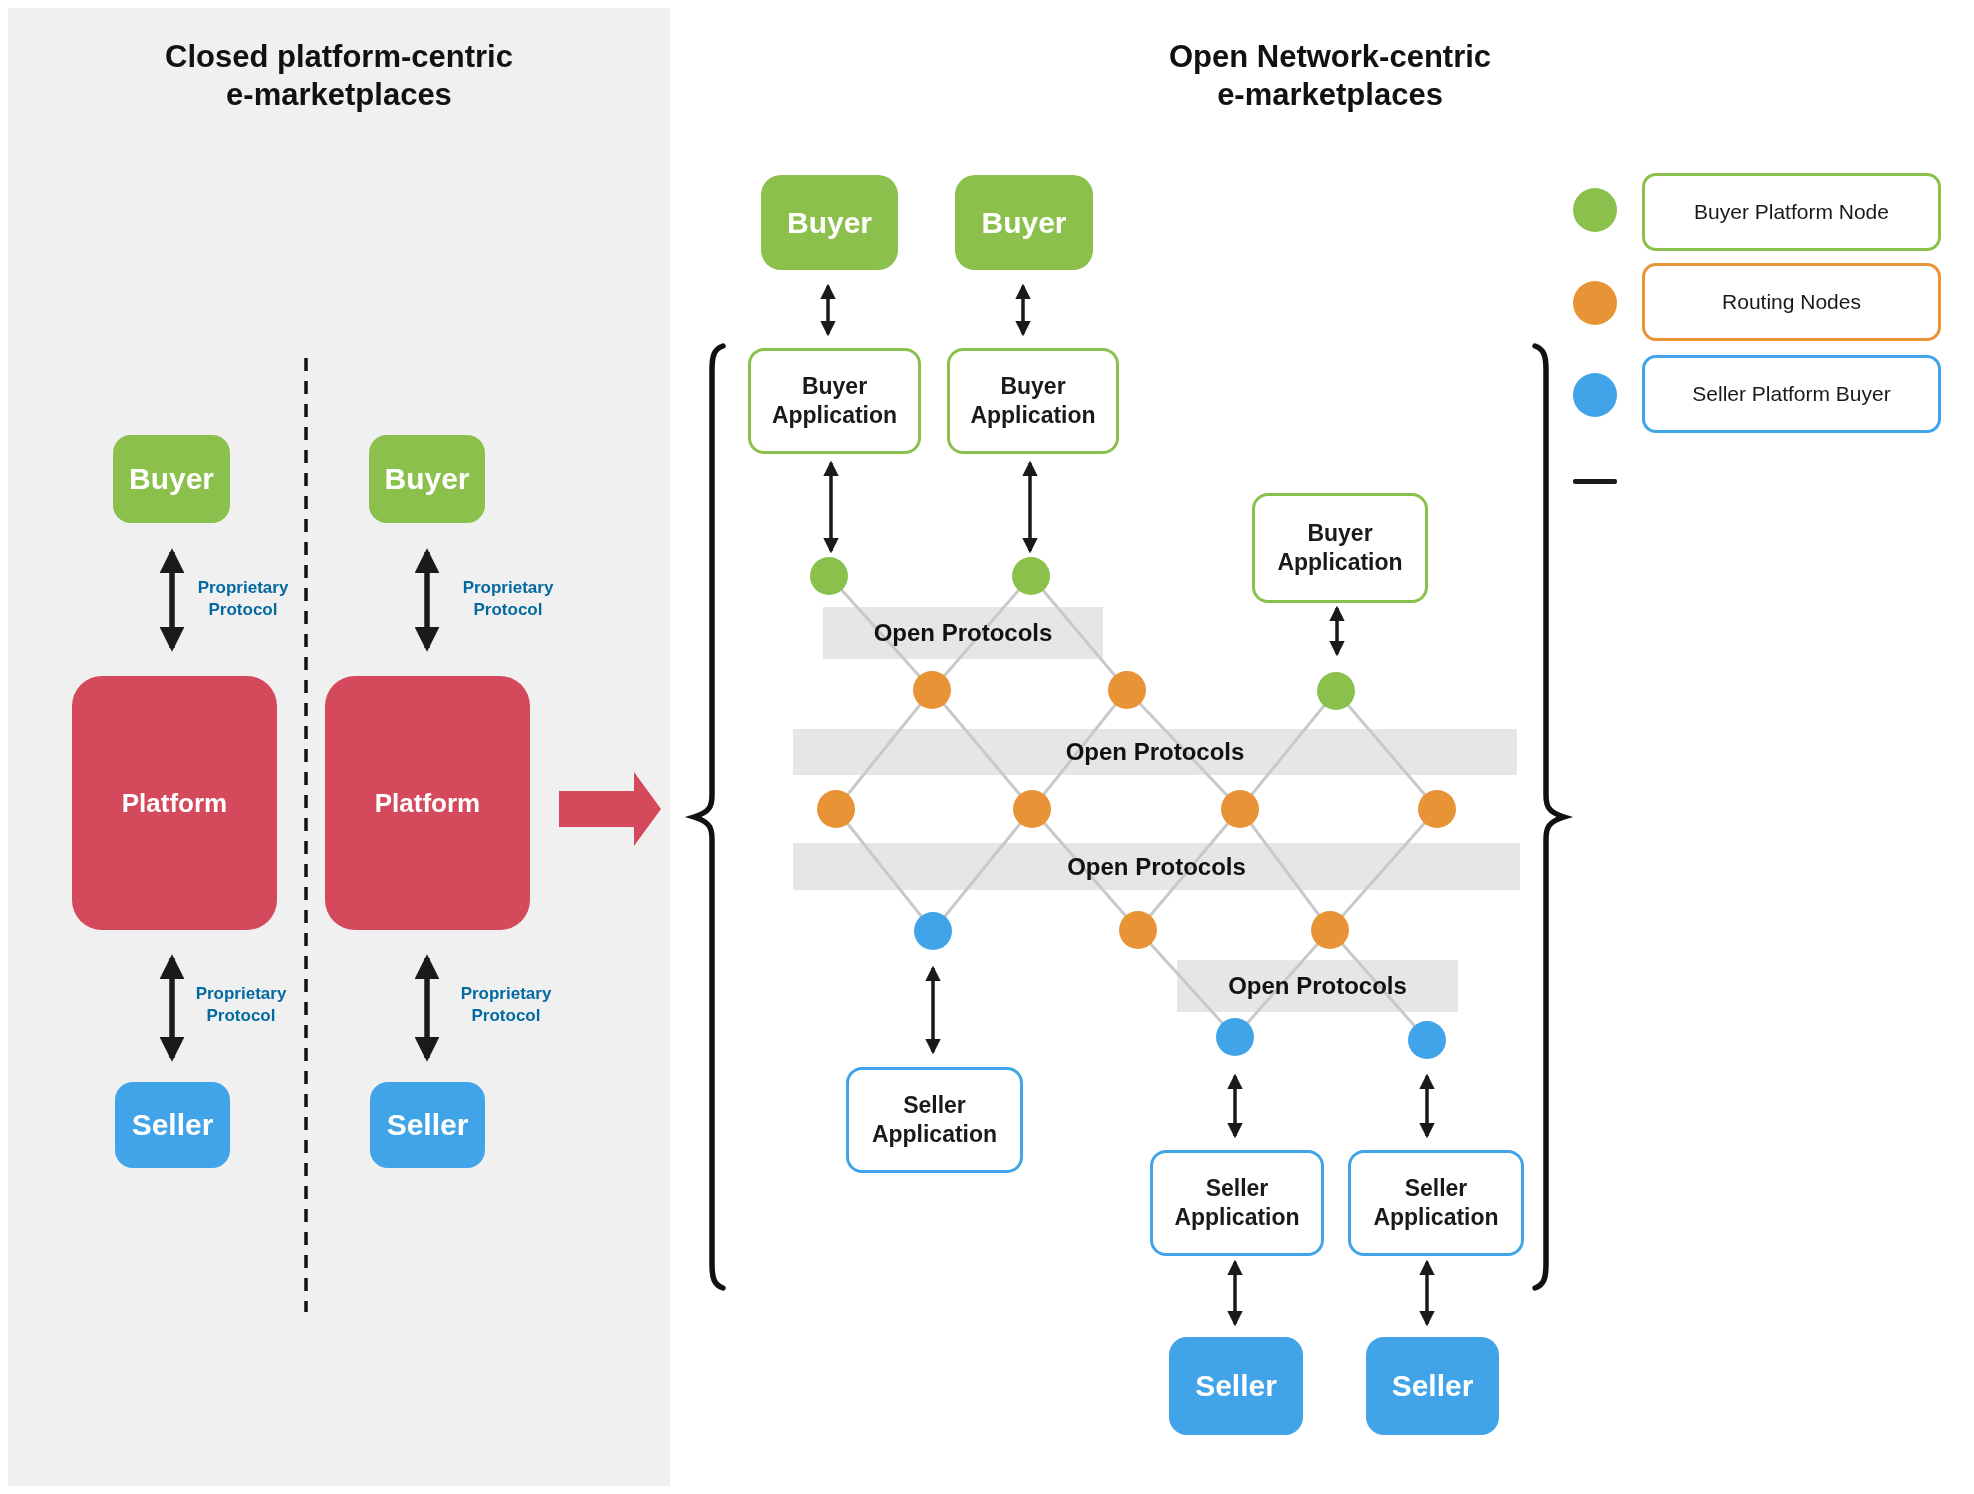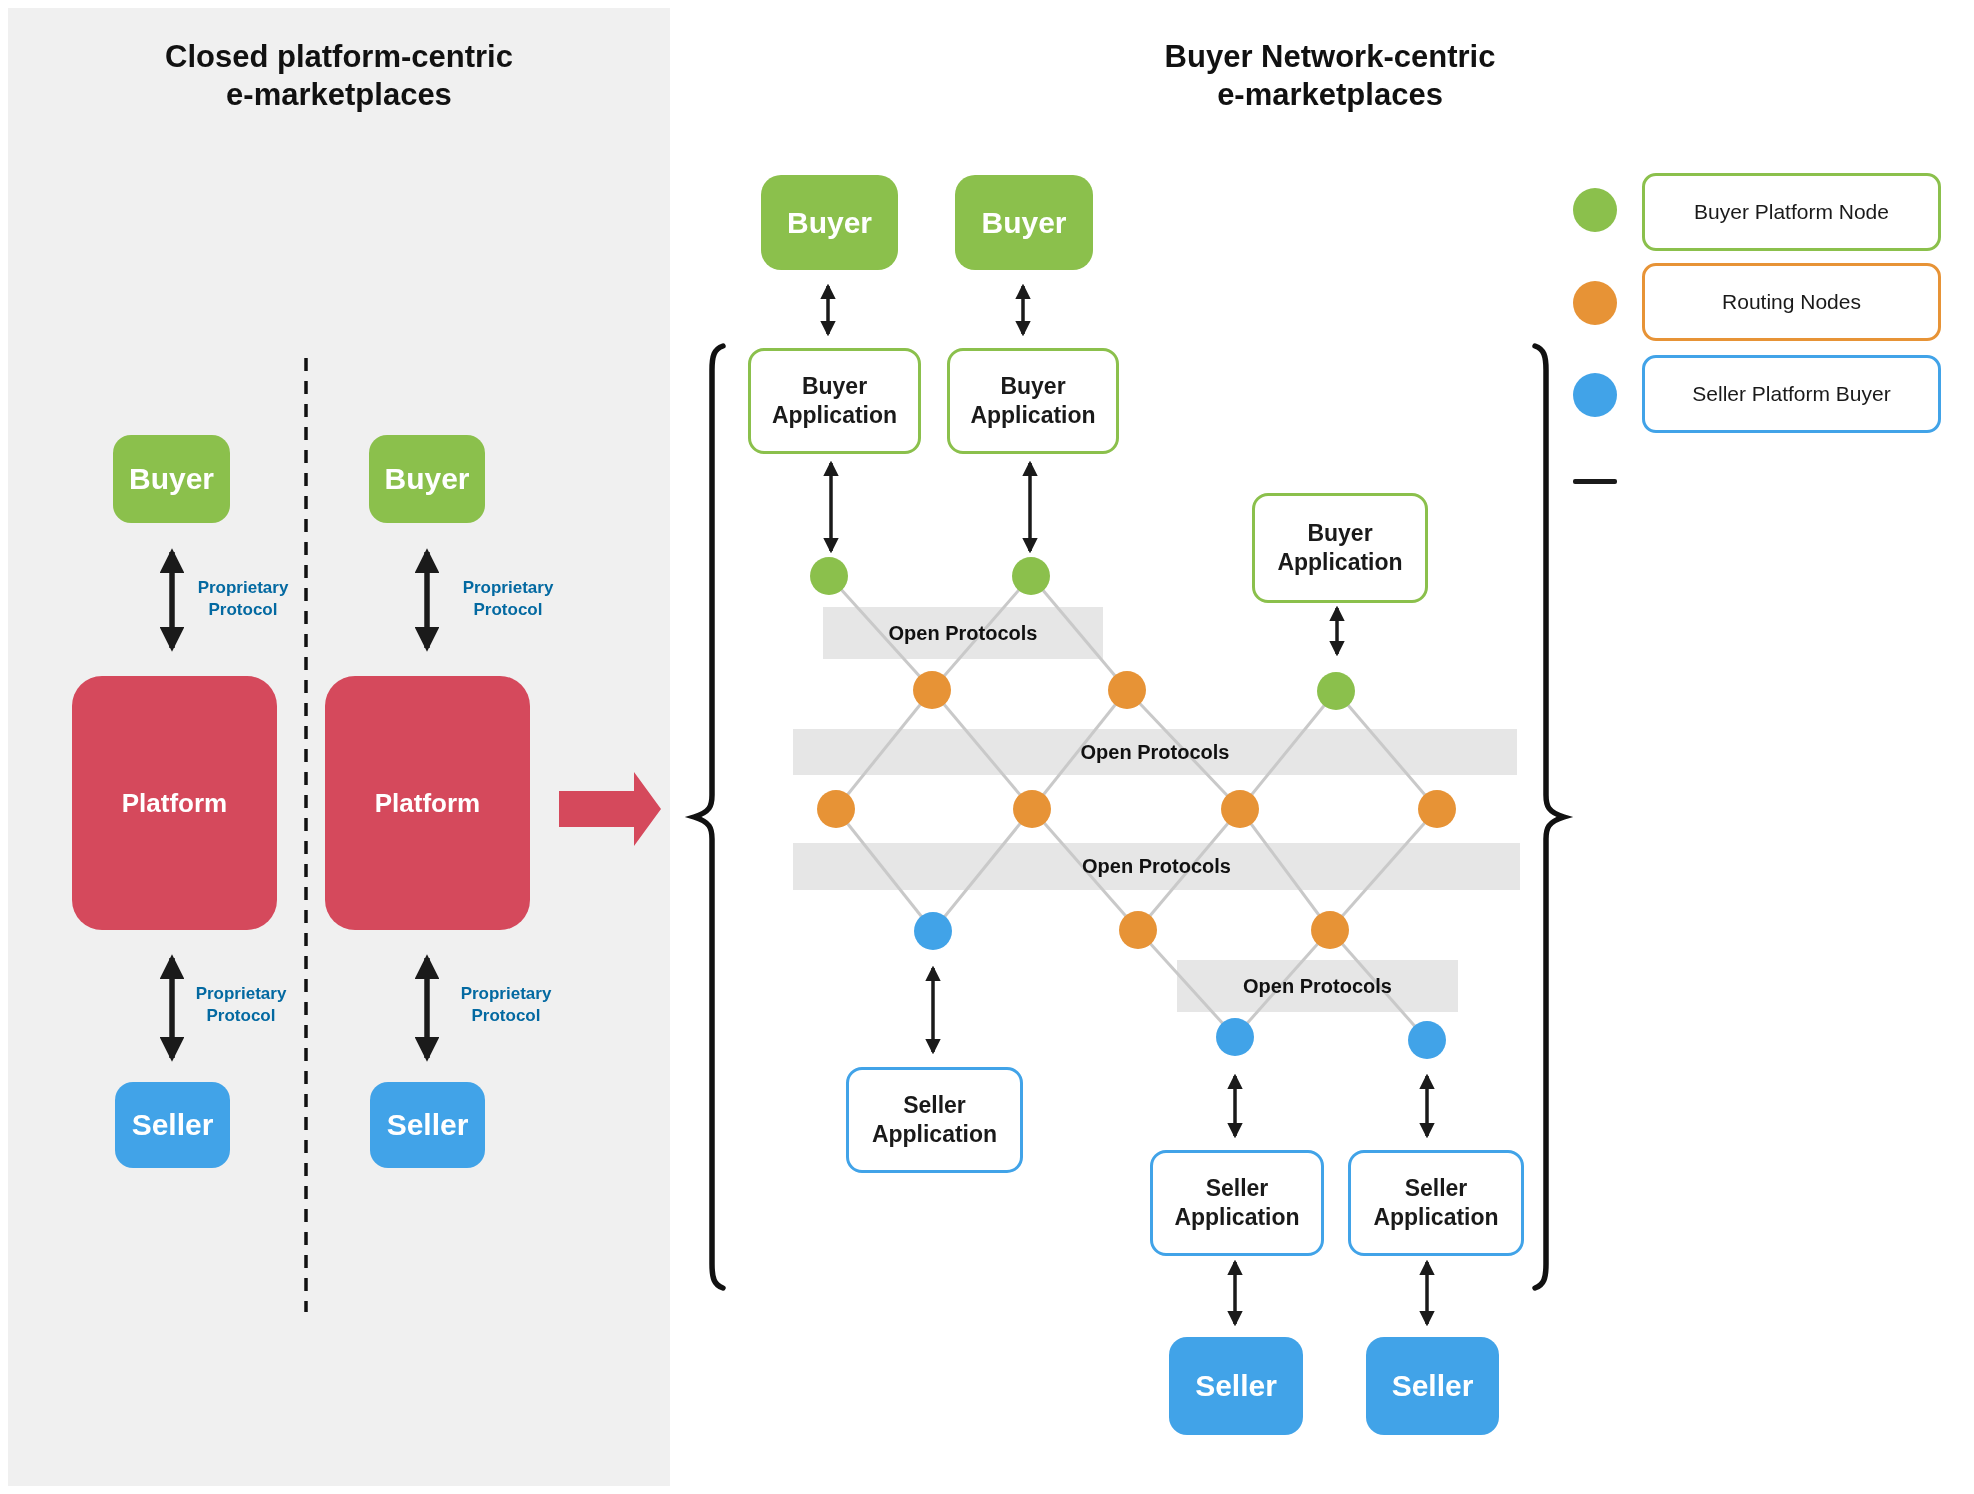--- a/index.html
+++ b/index.html
@@ -12,21 +12,21 @@
   .title{font-size:31px;font-weight:bold;line-height:1.24;color:#111;}
   .solidbox{color:#fff;font-weight:bold;border-radius:18px;}
   .green{background:#8bc04c;}
   .blue{background:#41a3e8;}
   .red{background:#d5495c;border-radius:30px;font-size:26px;}
   .fs30{font-size:30px;}
   .appbox{background:#ffffff;border:3.5px solid #8bc04c;border-radius:16px;
           font-size:23px;font-weight:600;line-height:1.25;color:#1a1a1a;}
   .appblue{border-color:#41a3e8;}
   .bandbg{background:#e6e6e6;z-index:1;}
-  .bandlabel{z-index:3;font-size:20px;font-weight:bold;color:#111;}
+  .bandlabel{z-index:3;font-size:24px;font-weight:bold;color:#111;}
   .proptext{font-size:17px;font-weight:600;line-height:1.3;color:#0369a1;}
   .node{border-radius:50%;z-index:4;}
   .lgbox{background:#fff;border-radius:14px;font-size:21px;font-weight:400;z-index:5;}
   .bgreen{border:3.5px solid #8bc04c;}
   .borange{border:3.5px solid #e79336;}
   .bblue{border:3.5px solid #41a3e8;}
   .bblack{border:3.5px solid #1a1a1a;}
   .z5{z-index:5;}
   svg.layer{position:absolute;left:0;top:0;z-index:2;pointer-events:none;}
 </style>
@@ -113,21 +113,21 @@
   <div class="abs node" style="left:1221px;top:790px;width:38px;height:38px;background:#e79336;"></div>
   <div class="abs node" style="left:1418px;top:790px;width:38px;height:38px;background:#e79336;"></div>
   <div class="abs node" style="left:1119px;top:911px;width:38px;height:38px;background:#e79336;"></div>
   <div class="abs node" style="left:1311px;top:911px;width:38px;height:38px;background:#e79336;"></div>
   <div class="abs node blue" style="left:914px;top:912px;width:38px;height:38px;"></div>
   <div class="abs node blue" style="left:1216px;top:1018px;width:38px;height:38px;"></div>
   <div class="abs node blue" style="left:1408px;top:1021px;width:38px;height:38px;"></div>
 
   <div class="abs center title pre z5" style="left:8px;top:38px;width:662px;">Closed platform-centric
 e-marketplaces</div>
-  <div class="abs center title pre z5" style="left:1030px;top:38px;width:600px;">Buyer Network-centric
+  <div class="abs center title pre z5" style="left:1030px;top:38px;width:600px;">Open Network-centric
 e-marketplaces</div>
 
   <div class="abs center solidbox green fs30 z5" style="left:113px;top:435px;width:117px;height:88px;">Buyer</div>
   <div class="abs center proptext pre z5" style="left:180px;top:577px;width:126px;">Proprietary
 Protocol</div>
   <div class="abs center solidbox red z5" style="left:72px;top:676px;width:205px;height:254px;">Platform</div>
   <div class="abs center proptext pre z5" style="left:178px;top:983px;width:126px;">Proprietary
 Protocol</div>
   <div class="abs center solidbox blue fs30 z5" style="left:115px;top:1082px;width:115px;height:86px;">Seller</div>
 

